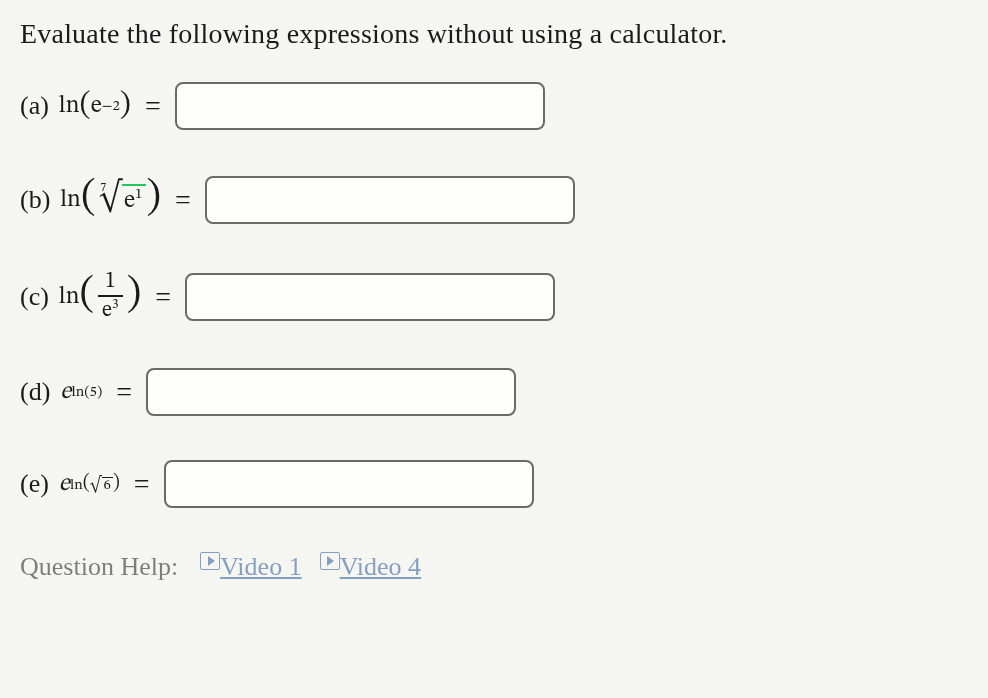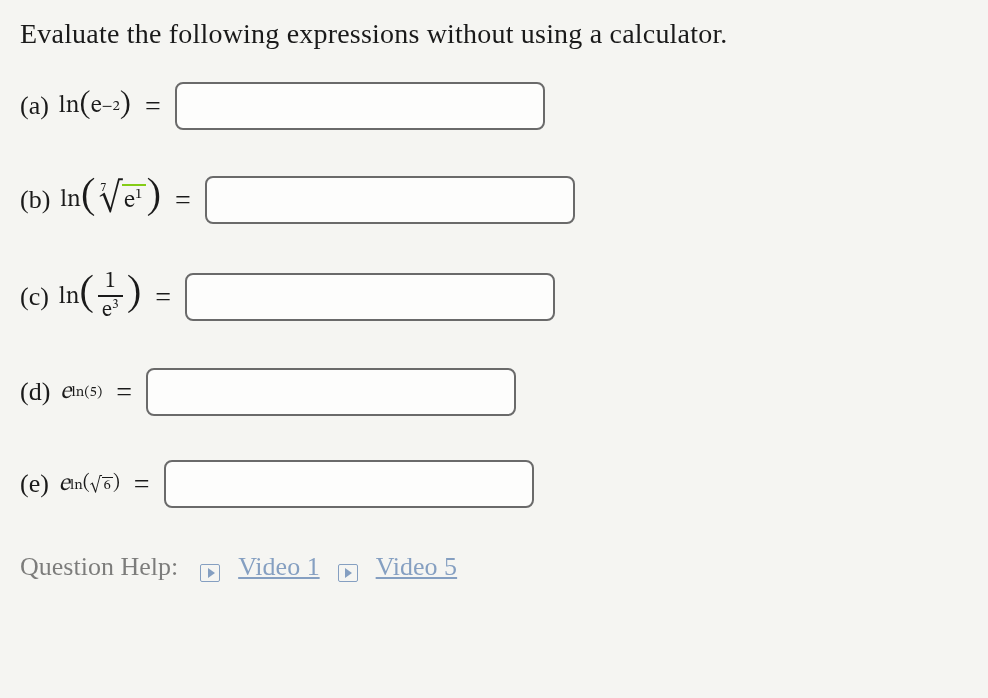--- a/index.html
+++ b/index.html
@@ -72,37 +72,37 @@
     position: relative;
     top: -0.2em;
     left: 0.4em;
     margin-right: -0.2em;
   }
   .radical {
     font-size: 1.2em;
     line-height: 1;
   }
   .radicand {
-    border-top: 2px solid #84cc16;
+    border-top: 2px solid #22c55e;
     padding: 0 4px 0 2px;
     line-height: 1.2;
   }
 
   .help-row {
     display: flex;
     align-items: center;
     font-size: 26px;
     margin-top: 16px;
     gap: 18px;
   }
   .help-label { margin-right: 4px; }
   .video-link {
     display: inline-flex;
-    align-items: flex-end;
-    gap: 18px;
+    align-items: flex-start;
+    gap: 0;
     color: #2a5a9a;
     text-decoration: underline;
     cursor: pointer;
   }
   .play-icon {
     width: 20px;
     height: 18px;
     border: 1.5px solid #2a5a9a;
     border-radius: 2px;
     display: inline-flex;
@@ -194,15 +194,15 @@
 </div>
 
 <div class="help-row fade-bottom">
   <span class="help-label">Question Help:</span>
   <span class="video-link">
     <span class="play-icon"></span>
     <span>Video 1</span>
   </span>
   <span class="video-link">
     <span class="play-icon"></span>
-    <span>Video 5</span>
+    <span>Video 4</span>
   </span>
 </div>
 
 </body></html>

